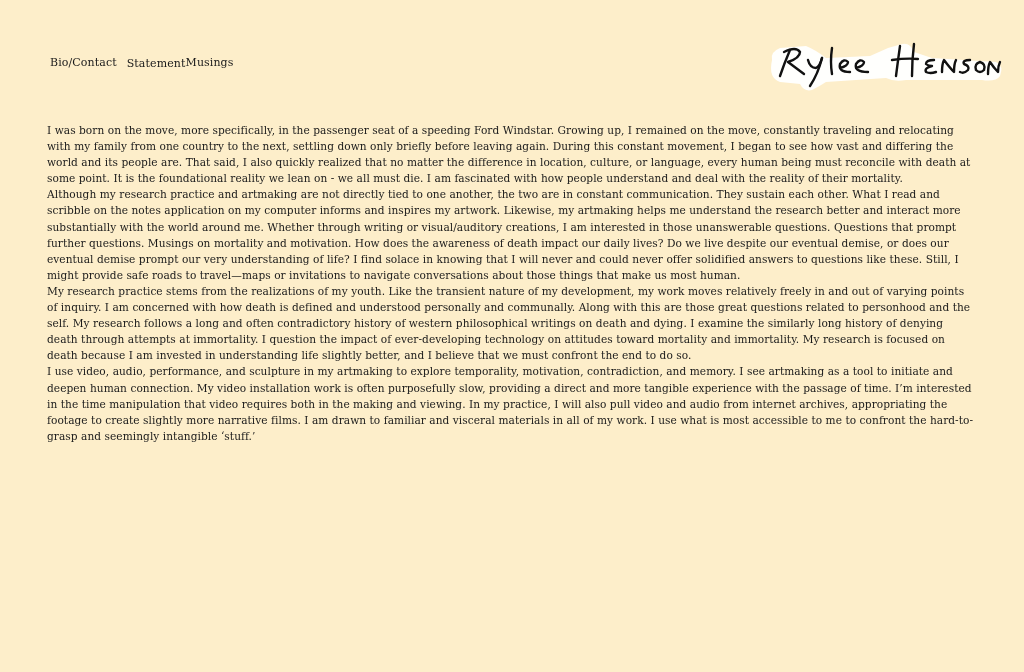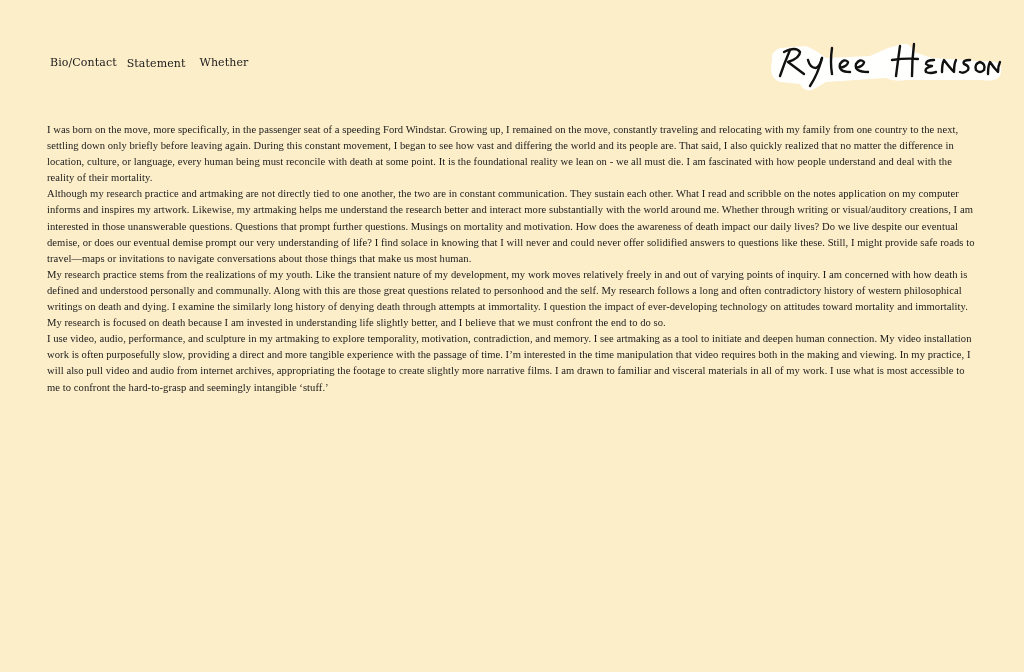--- a/index.html
+++ b/index.html
@@ -23,21 +23,21 @@
       align-items: baseline;
       font-size: 11px;
       letter-spacing: 0.1px;
     }
     .nav a {
       color: #1a1a1a;
       text-decoration: none;
       cursor: pointer;
     }
     .nav a.bio { margin-right: 10px; }
-    .nav a.statement { margin-right: 14px; position: relative; top: 1px; }
+    .nav a.statement { margin-right: 0; position: relative; top: 1px; }
     .logo {
       position: absolute;
       top: 38px;
       left: 766px;
       width: 240px;
       height: 56px;
     }
     .logo svg { display: block; }
     .logo .logo-text {
       position: absolute;
@@ -47,33 +47,32 @@
       position: absolute;
       top: 122px;
       left: 47px;
       width: 930px;
       font-size: 10.6px;
       line-height: 16.1px;
       letter-spacing: 0.05px;
     }
     .content p {
       margin: 0;
-      font-family: Liberation Serif, serif;
     }
     .content p.gap {
       margin-top: 0;
     }
   </style>
 </head>
 <body>
 
 <nav class="nav">
   <a class="bio">Bio/Contact</a>
   <a class="statement">Statement</a>
-  <a class="teaching">Whether</a>
+  <a class="teaching">Musings</a>
 </nav>
 
 <div class="logo">
   <span class="logo-text">Rylee Henson</span>
   <svg width="240" height="56" viewBox="0 0 240 56" xmlns="http://www.w3.org/2000/svg">
 
     <path d="M6 22 Q4 14 14 10 L40 8 Q50 12 60 20 L104 18 L122 10 L136 6 Q144 4 148 14 L166 20 L230 24 Q238 28 234 38 Q230 44 216 42 L140 42 Q128 44 120 40 L60 44 Q54 48 46 52 Q38 54 34 46 L14 44 Q2 40 6 22 Z" fill="#ffffff" opacity="0.95"></path>
     <g fill="none" stroke="#111" stroke-width="2.4" stroke-linecap="round" stroke-linejoin="round">
 
       <path d="M14 38 Q18 26 24 12"></path>

